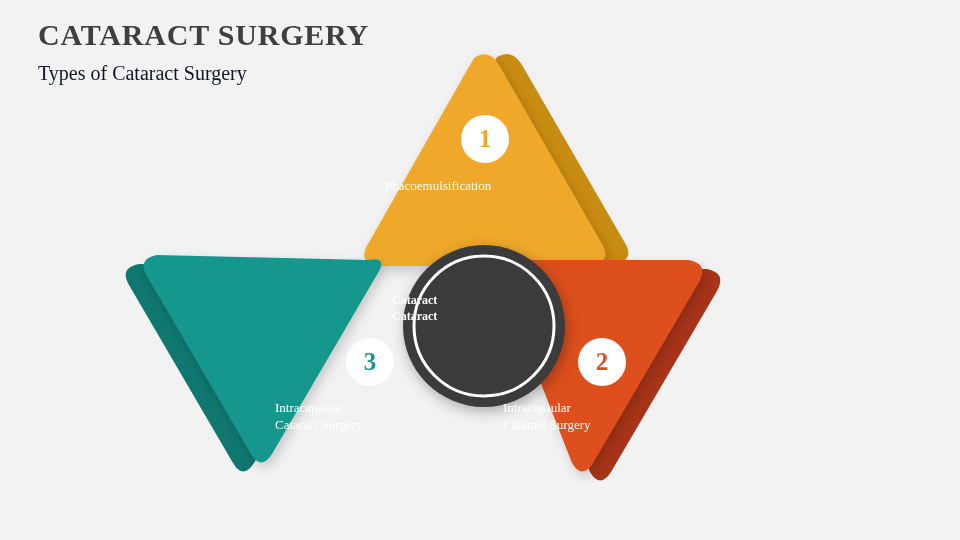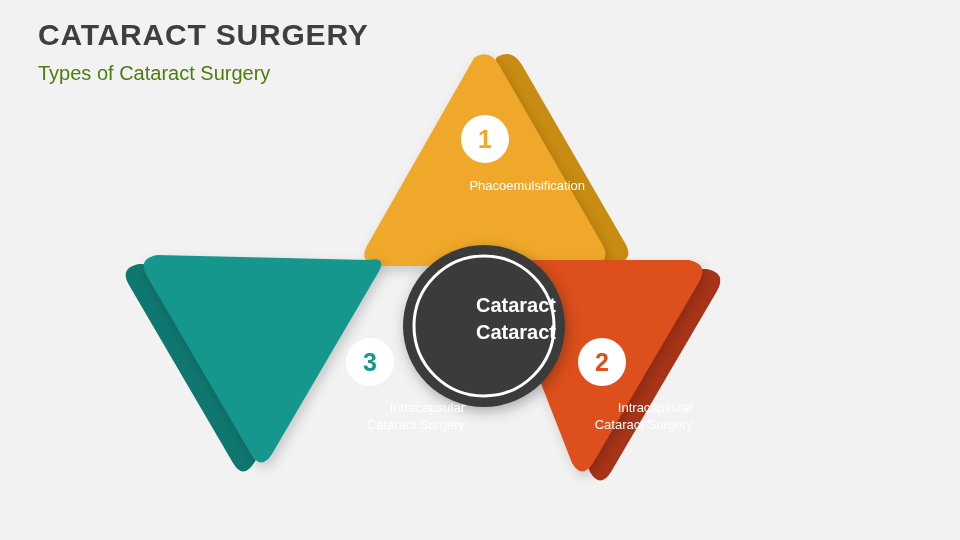--- a/index.html
+++ b/index.html
@@ -6,20 +6,21 @@
   html, body {
     width:960px; height:540px;
     background:#f2f2f2;
     font-family:"Liberation Sans", sans-serif;
     overflow:hidden;
   }
   #slide {
     position:relative;
     width:960px; height:540px;
     background:#f2f2f2;
+    font-family:Liberation Serif, serif;
   }
 
   
   #heading { position:absolute; left:38px; top:18px; }
   #title {
     font-size:30px;
     font-weight:bold;
     letter-spacing:0.8px;
     color:#3f3f3f;
     line-height:1.15;
@@ -39,21 +40,21 @@
     position:absolute;
     left:0; top:0;
     width:960px; height:540px;
   }
   #diagram svg { display:block; width:960px; height:540px; }
 
   
   .seg-label {
     position:absolute;
     color:#ffffff;
-    text-align:right;
+    text-align:left;
     line-height:1.28;
     font-size:13px;
     font-weight:normal;
     pointer-events:none;
   }
   #label-1 { left:385px; top:178px; width:200px; }
   #label-2 { left:503px; top:400px; width:190px; }
   #label-3 { left:275px; top:400px; width:190px; }
 
   .num-text {
@@ -63,37 +64,37 @@
     text-align:center;
     font-size:25px;
     font-weight:bold;
   }
   #num-1 { left:461px; top:115px; color:#efa82a; }
   #num-2 { left:578px; top:338px; color:#dd4f1e; }
   #num-3 { left:346px; top:338px; color:#18978d; }
 
   #center-text {
     position:absolute;
-    left:404px; top:292px;
+    left:392px; top:292px;
     width:152px;
-    text-align:right;
+    text-align:left;
     color:#ffffff;
-    font-size:20px;
+    font-size:12px;
     font-weight:bold;
     line-height:1.35;
   }
 </style>
 </head>
 <body>
 
 <div id="slide" style="background: rgb(242, 242, 242);">
 
   <div id="heading">
     <div id="title" style="color: rgb(63, 63, 63);">CATARACT SURGERY</div>
-    <div id="subtitle" style="color: #4d7c0f;">Types of Cataract Surgery</div>
+    <div id="subtitle" style="color: #0f172a;">Types of Cataract Surgery</div>
   </div>
 
   <div id="diagram">
     <svg viewBox="0 0 960 540" xmlns="http://www.w3.org/2000/svg">
       <defs>
 
         <filter id="softShadow" x="-25%" y="-25%" width="150%" height="150%">
           <feDropShadow dx="3" dy="5" stdDeviation="6" flood-color="#000000" flood-opacity="0.18"></feDropShadow>
         </filter>
         <filter id="circShadow" x="-40%" y="-40%" width="180%" height="180%">

